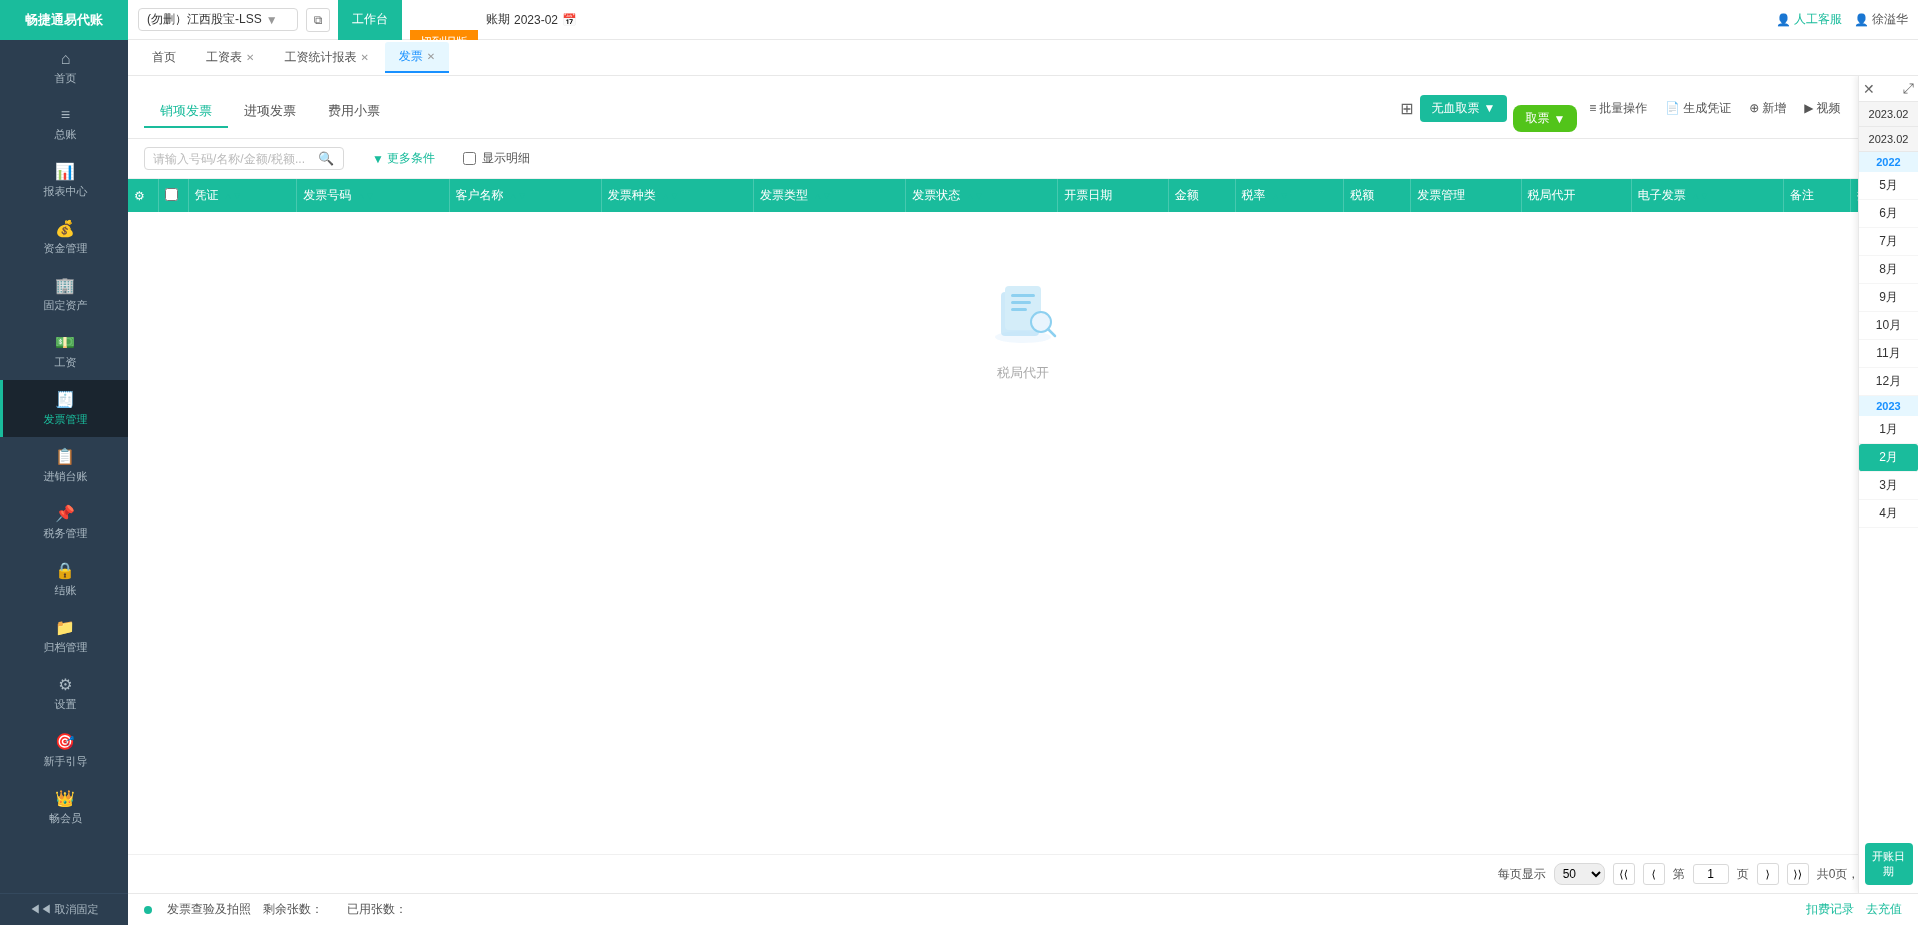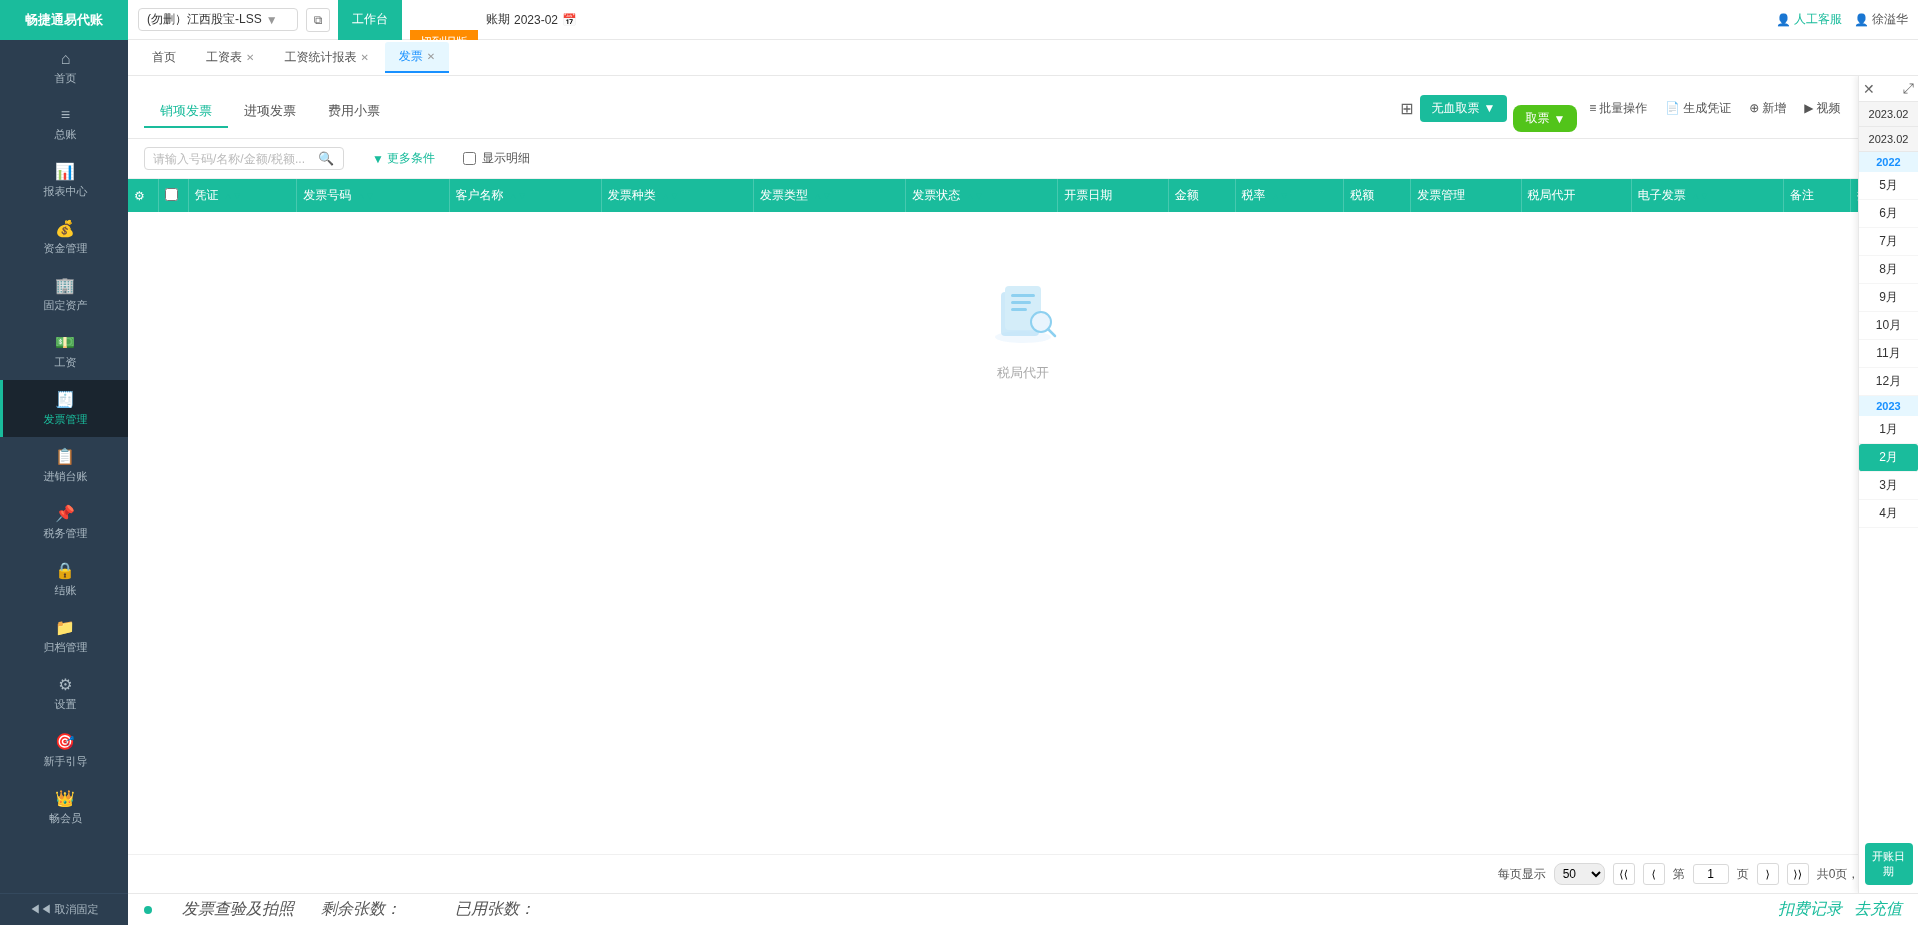--- a/index.html
+++ b/index.html
@@ -337,24 +337,23 @@
     }
 
     
     .bottom-bar {
       height: 32px;
       background: #fff;
       border-top: 1px solid #e8e8e8;
       display: flex;
       align-items: center;
       padding: 0 16px;
-      font-size: 16px;
+      font-size: 12px;
       color: #555;
-      gap: 27px;
-      font-style: italic;
+      gap: 12px;
     }
     .bottom-bar .links { margin-left: auto; display: flex; gap: 12px; }
     .bottom-bar .link { color: #1abc9c; cursor: pointer; }
 
     
     .date-panel {
       position: absolute;
       right: 0;
       top: 0;
       width: 60px;

